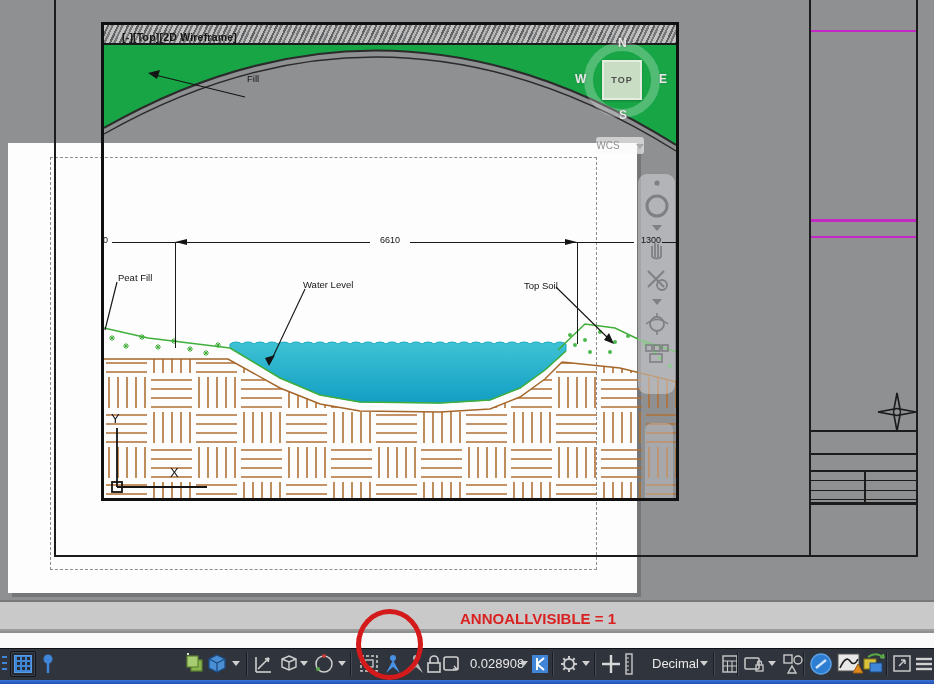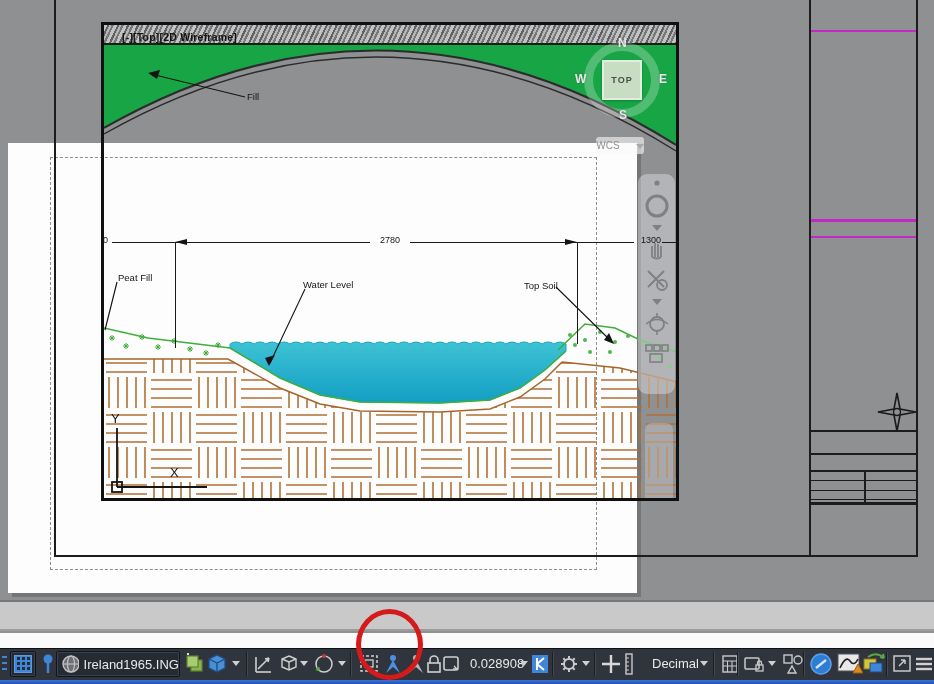--- a/index.html
+++ b/index.html
@@ -247,45 +247,46 @@
       <div class="dimseg" style="left:8px;width:268px;"></div>
       <div class="dimseg" style="left:294px;width:236px;"></div>
       <div class="dimseg" style="left:558px;width:14px;"></div>
       <div class="extline" style="left:71px;top:217px;height:106px;"></div>
       <div class="extline" style="left:473px;top:217px;height:102px;"></div>
       <svg class="abs" style="left:60px;top:212px;" width="460" height="12">
         <polygon points="11,5 23,2 23,8" fill="#141414"></polygon>
         <polygon points="413,5 401,2 401,8" fill="#141414"></polygon>
       </svg>
       <div class="dimtext" style="left:-1px;">0</div>
-      <div class="dimtext" style="left:266px;width:40px;text-align:center;background:#fdfdfd;">2780</div>
+      <div class="dimtext" style="left:266px;width:40px;text-align:center;background:#fdfdfd;">6610</div>
       <div class="dimtext" style="left:532px;width:30px;text-align:center;">1300</div>
 
       <div class="dwg-label" style="left:14px;top:247px;">Peat Fill</div>
       <div class="dwg-label" style="left:199px;top:254px;">Water Level</div>
       <div class="dwg-label" style="left:420px;top:255px;">Top Soil</div>
-      <div class="dwg-label" style="left:143px;top:66px;">Fill</div>
+      <div class="dwg-label" style="left:143px;top:48px;">Fill</div>
 
       <div id="wcs-pill">
         <span>WCS</span>
           <span class="caret"></span>
       </div>
 
       <div id="viewcube">
         <div id="vc-ring"></div>
         <div class="vc-letter" style="left:38px;top:-2px;">N</div>
         <div class="vc-letter" style="left:-5px;top:34px;">W</div>
         <div class="vc-letter" style="left:79px;top:34px;">E</div>
         <div class="vc-letter" style="left:39px;top:70px;">S</div>
         <div id="vc-top-face">TOP</div>
       </div>
     </div>
   </div>
 
   <div id="grayband"></div>
+  <div id="annored">ANNOALLVISIBLE = 1</div>
   <div id="whitestrip"></div>
   <div id="statusbar"></div>
   <div id="bluestrip"></div>
 
   <div class="sb-icon" style="left:-14px;">
     <svg width="22" height="24">
         <g stroke="#3f86d8" stroke-width="2">
           <line x1="16" y1="5" x2="21" y2="5"></line>
           <line x1="16" y1="11" x2="21" y2="11"></line>
           <line x1="16" y1="17" x2="21" y2="17"></line>
@@ -293,28 +294,20 @@
       </svg>
   </div>
   <div class="sb-btn" id="grid-btn">
       <div id="grid-glyph"></div>
     </div>
   <div class="sb-icon" style="left:37px;">
     <svg width="22" height="24">
         <circle cx="11" cy="7" r="4.5" fill="#3f86d8"></circle>
         <line x1="11" y1="11" x2="11" y2="21" stroke="#3f86d8" stroke-width="2.5"></line>
       </svg>
-  </div>
-  <div class="sb-btn" id="file-btn">
-    <svg width="20" height="20">
-        <circle cx="10" cy="10" r="8" fill="#6d6f73" stroke="#c2c2c2" stroke-width="1.4"></circle>
-        <ellipse cx="10" cy="10" rx="3.5" ry="8" fill="none" stroke="#c2c2c2" stroke-width="1.2"></ellipse>
-        <line x1="2" y1="10" x2="18" y2="10" stroke="#c2c2c2" stroke-width="1.2"></line>
-      </svg>
-    <span>Ireland1965.ING</span>
   </div>
   <div class="sb-icon" style="left:184px;">
     <svg width="22" height="24">
         <rect x="7" y="8" width="11" height="11" fill="#8ab54e" stroke="#5e8230" stroke-width="1.2"></rect>
         <rect x="3" y="4" width="11" height="11" fill="#a8cc72" stroke="#5e8230" stroke-width="1.2"></rect>
         <path d="M4,3 v-2 M3,2 h2" stroke="#e8f2d8" stroke-width="1.4"></path>
       </svg>
   </div>
   <div class="sb-icon" style="left:206px;">
     <svg width="22" height="24">

